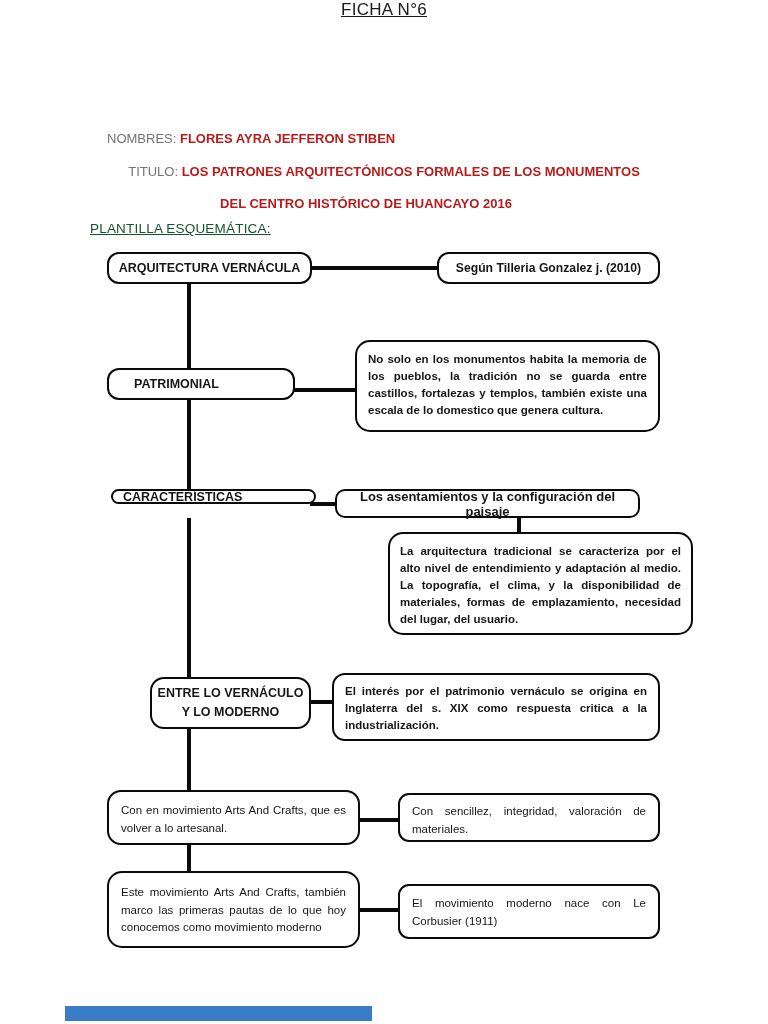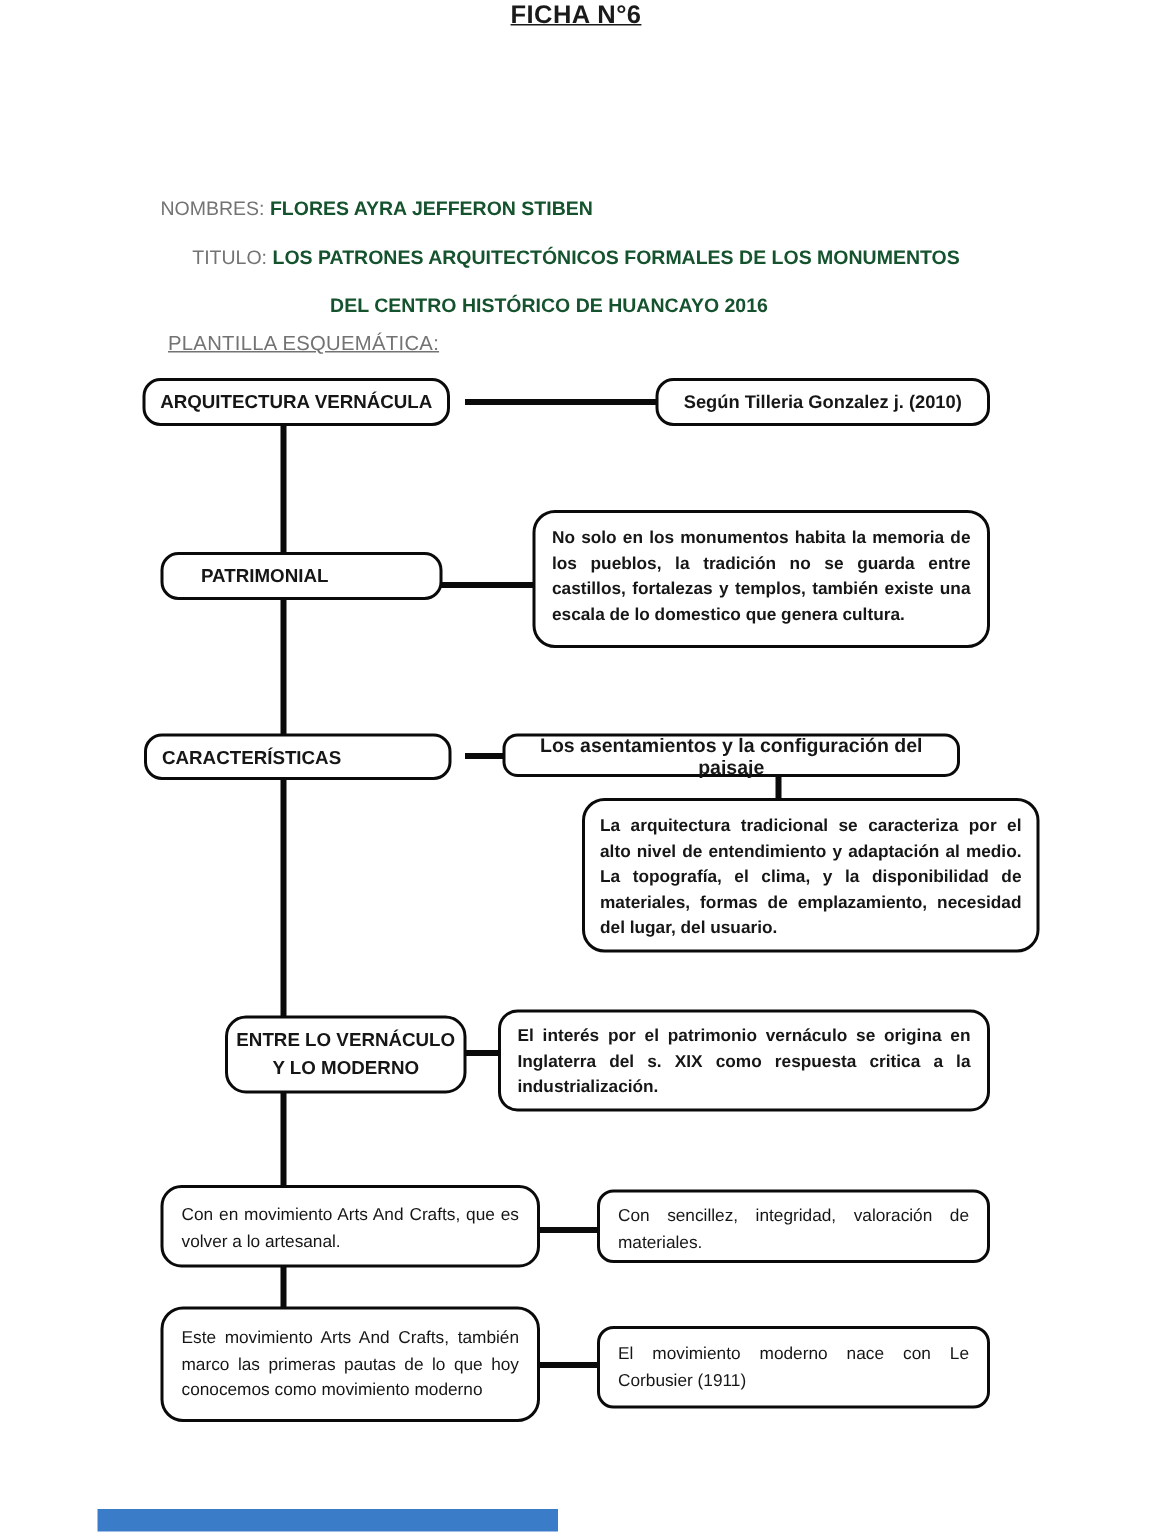--- a/index.html
+++ b/index.html
@@ -9,54 +9,54 @@
     font-family: "Liberation Sans", "DejaVu Sans", sans-serif;
     color: #1a1a1a;
     position: relative;
     overflow: hidden;
   }
   .abs { position: absolute; box-sizing: border-box; }
 
   
   .doc-title {
     left: 0; top: 86; width: 768px; text-align: center;
-    font-size: 17px; font-weight: bold; letter-spacing: .3px;
+    font-size: 17px; font-weight: normal; letter-spacing: .3px;
   }
   .doc-title span { text-decoration: underline; }
   .meta-line { font-size: 13px; }
   .label-muted { color: #737373; font-weight: normal; }
-  .strong { font-weight: bold; color: #14532d; }
+  .strong { font-weight: bold; color: #b91c1c; }
   #nombres-line { left: 107px; top: 131px; }
   #titulo-line1 { left: 0; top: 164px; width: 768px; text-align: center; }
   #titulo-line2 { left: 0; top: 196px; width: 732px; text-align: center; font-weight: bold; }
   #plantilla-heading {
-    left: 112px; top: 221px; font-size: 13.5px; color: #737373;
+    left: 90px; top: 221px; font-size: 13.5px; color: #14532d;
     text-decoration: underline; letter-spacing: .2px;
   }
 
   
   .node {
     background: #ffffff;
     border: 2.5px solid #0a0a0a;
     border-radius: 12px;
     font-size: 12.5px; font-weight: bold; color: #161616;
     display: flex; align-items: center;
   }
   .center { justify-content: center; text-align: center; }
   .note {
     border-radius: 15px;
     font-weight: bold; font-size: 11.5px; line-height: 17px;
     text-align: justify; display: block;
   }
 
-  #box-arquitectura { left: 95px; top: 252px; width: 205px; height: 32px; }
+  #box-arquitectura { left: 107px; top: 252px; width: 205px; height: 32px; }
   #box-segun        { left: 437px; top: 252px; width: 223px; height: 32px; font-size: 12.2px; }
   #box-patrimonial  { left: 107px; top: 368px; width: 188px; height: 32px; padding-left: 25px; }
   #note-patrimonial { left: 355px; top: 340px; width: 305px; height: 92px;  padding: 9px 11px; }
-  #box-caracteristicas { left: 96px; top: 489px; width: 205px; height: 31px; padding-left: 10px; }
+  #box-caracteristicas { left: 111px; top: 489px; width: 205px; height: 15px; padding-left: 10px; }
   #box-asentamientos   { left: 335px; top: 489px; width: 305px; height: 29px; font-size: 13px; border-radius: 10px; }
   #note-tradicional { left: 355px; top: 532px; width: 305px; height: 103px; padding: 9px 10px; margin-left: 33px; }
   #box-entre        { left: 107px; top: 677px; width: 161px; height: 52px; line-height: 1.55; border-radius: 14px; margin-left: 43px; }
   #note-interes     { left: 332px; top: 673px; width: 328px; height: 68px; padding: 8px 11px; border-radius: 13px; }
   #box-arts-left    { left: 107px; top: 790px; width: 253px; height: 55px; padding: 10px 12px; border-radius: 14px; }
   #note-arts-right  { left: 398px; top: 793px; width: 262px; height: 49px; padding: 8px 12px; border-radius: 11px; }
   #box-este         { left: 107px; top: 871px; width: 253px; height: 77px; padding: 11px 12px; border-radius: 15px; }
   #note-corbusier   { left: 398px; top: 884px; width: 262px; height: 55px; padding: 9px 12px; border-radius: 11px; }
   #box-arts-left, #box-este, #note-arts-right, #note-corbusier {
     font-weight: normal; font-size: 11.5px; line-height: 17.5px; text-align: justify; display: block;

